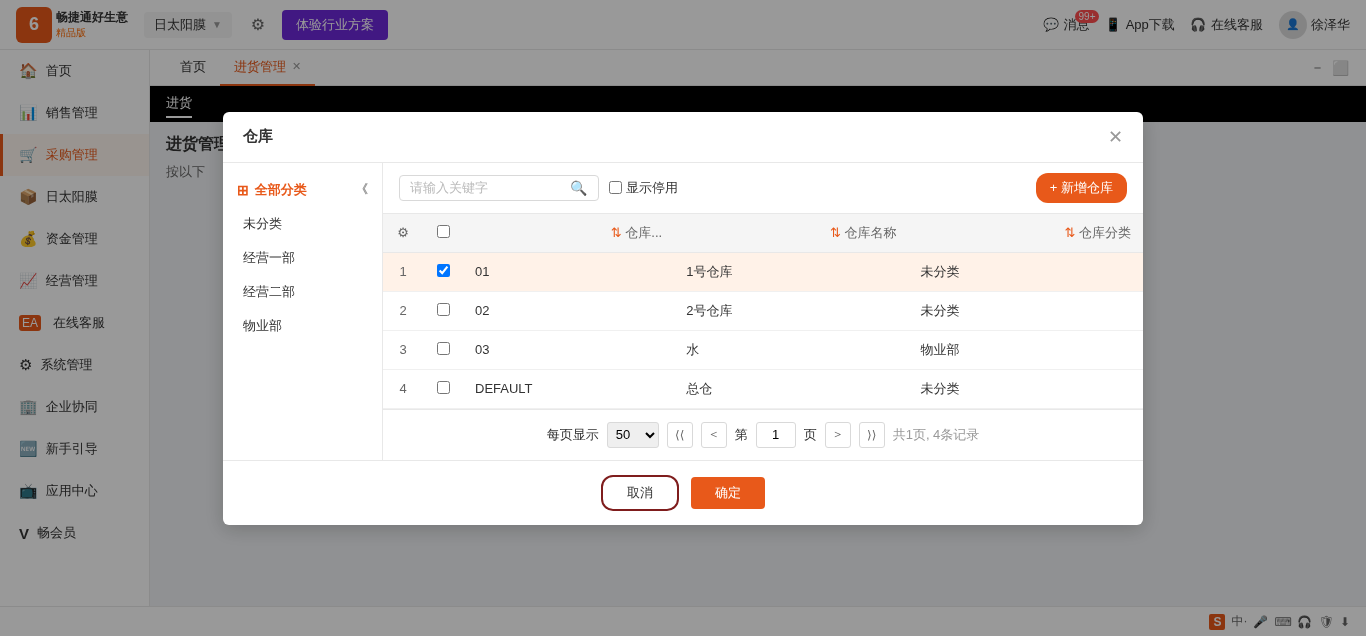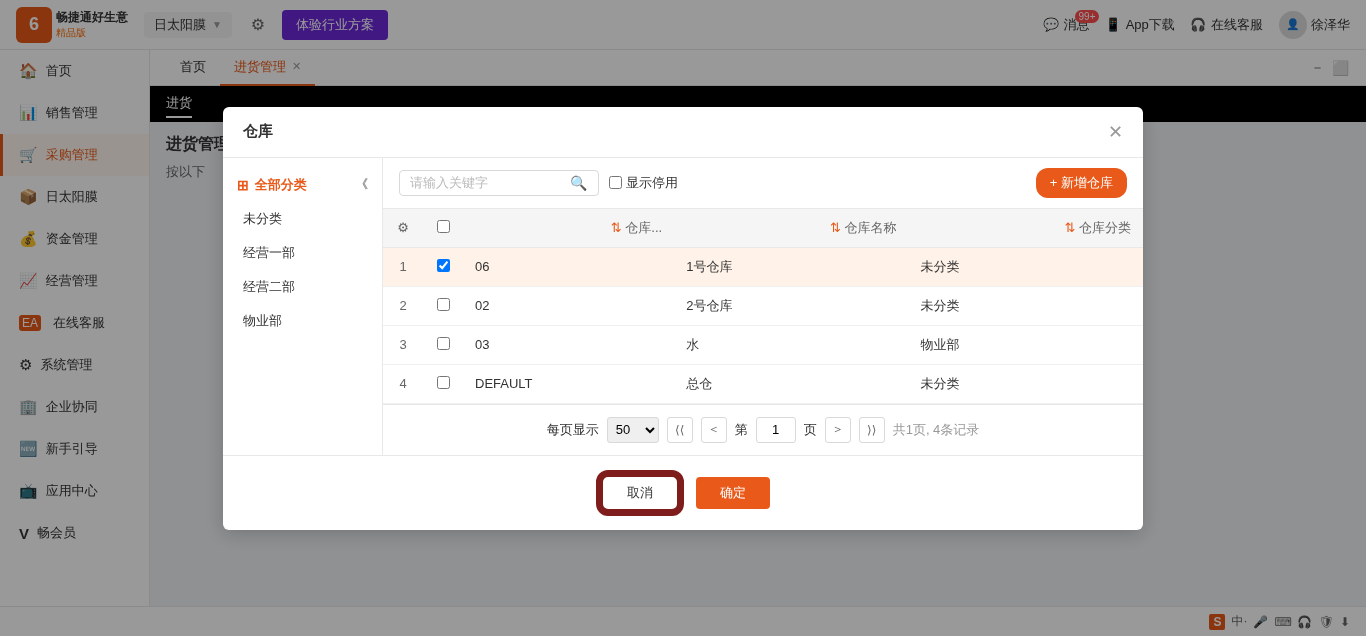--- a/index.html
+++ b/index.html
@@ -237,21 +237,21 @@
     .page-info { color: #999; }
 
     
     .modal-footer {
       display: flex; align-items: center; justify-content: center;
       gap: 12px; padding: 14px 20px;
       border-top: 1px solid #e8e8e8;
     }
     .cancel-btn {
       padding: 7px 24px;
-      border: 7px solid #7f1d1d; border-radius: 12px;
+      border: 2px solid #7f1d1d; border-radius: 12px;
       background: #fff; color: #333;
       cursor: pointer; font-size: 13px;
     }
     .confirm-btn {
       padding: 7px 24px;
       border: none; border-radius: 4px;
       background: #e8591a; color: #fff;
       cursor: pointer; font-size: 13px;
     }
 
@@ -457,21 +457,21 @@
                 <th>
                   <span style="color:#e8591a;">⇅</span>
                   仓库分类
                 </th>
               </tr>
             </thead>
             <tbody id="table-body">
             <tr class="highlighted">
     <td class="center row-num">1</td>
     <td class="center"><input type="checkbox" checked="" style=""></td>
-    <td>06</td>
+    <td>01</td>
     <td>1号仓库</td>
     <td>未分类</td>
   </tr>
                 <tr>
     <td class="center row-num">2</td>
     <td class="center"><input type="checkbox" style=""></td>
     <td>02</td>
     <td>2号仓库</td>
     <td>未分类</td>
   </tr>

